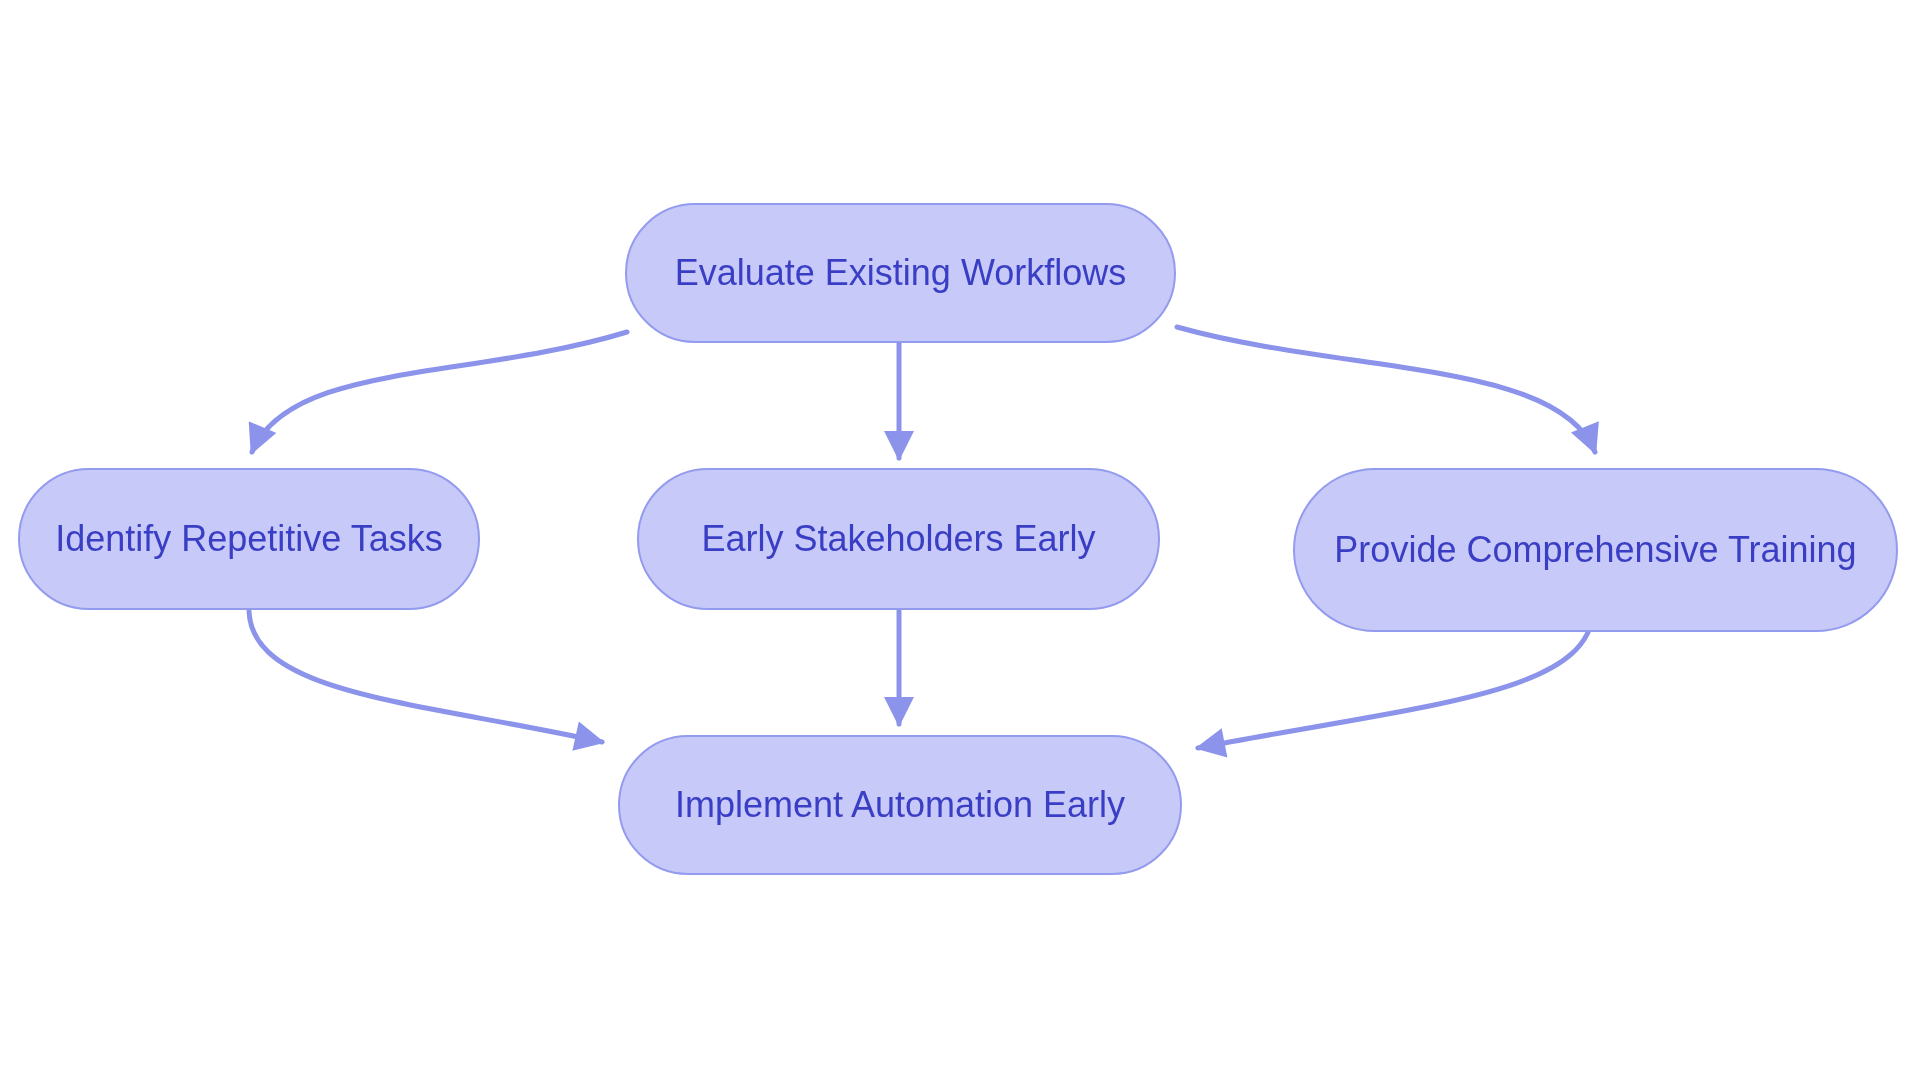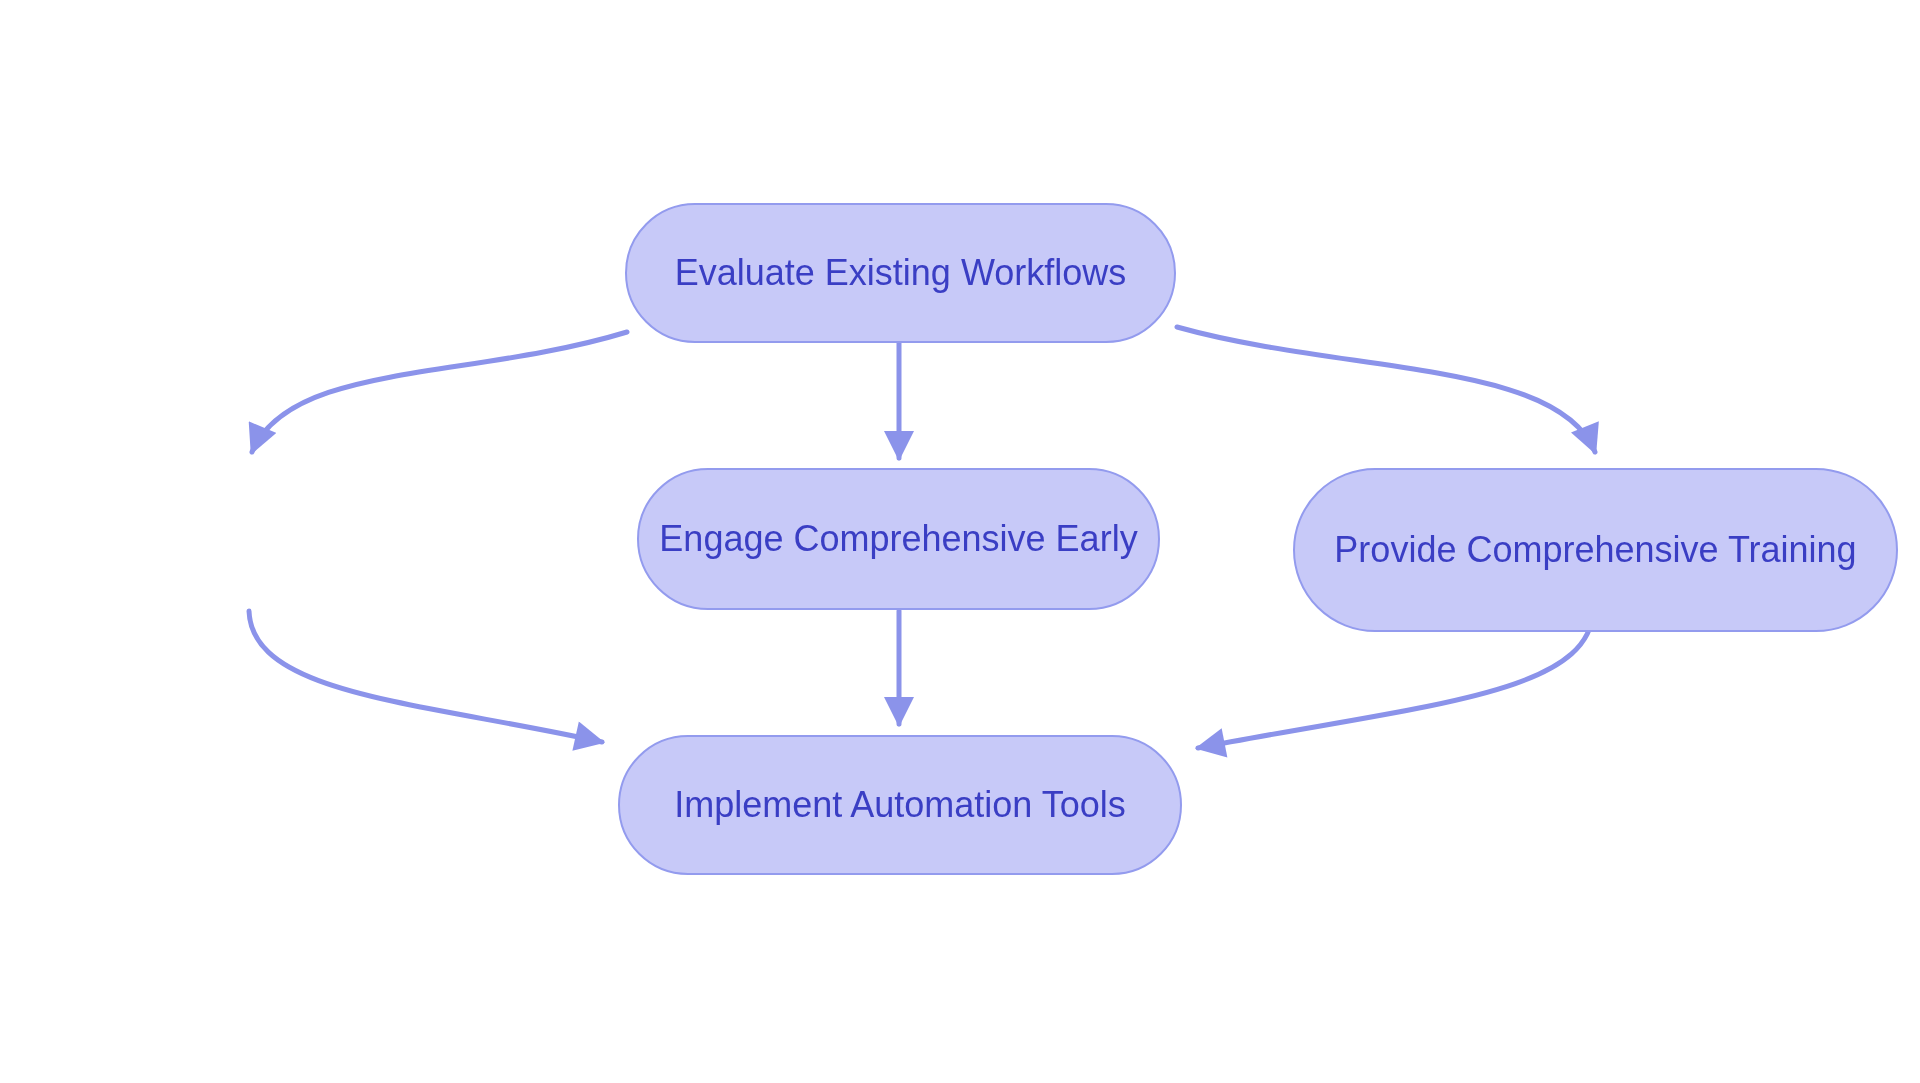--- a/index.html
+++ b/index.html
@@ -74,26 +74,29 @@
 
     <path class="edge" d="M 899 611 L 899 724" marker-end="url(#arrowhead)"></path>
 
     <path class="edge" d="M 1593 611 C 1590 695, 1420 705, 1198 748" marker-end="url(#arrowhead)"></path>
   </svg>
 
   <div class="node node-top">
     <span>Evaluate Existing Workflows</span>
   </div>
 
+  <div class="node node-left">
+    <span>Identify Repetitive Tasks</span>
+  </div>
 
   <div class="node node-center">
-    <span>Engage Comprehensive Early</span>
+    <span>Early Stakeholders Early</span>
   </div>
 
   <div class="node node-right">
     <span>Provide Comprehensive Training</span>
   </div>
 
   <div class="node node-bottom">
-    <span>Implement Automation Tools</span>
+    <span>Implement Automation Early</span>
   </div>
 
 </div>
 
 </body></html>

